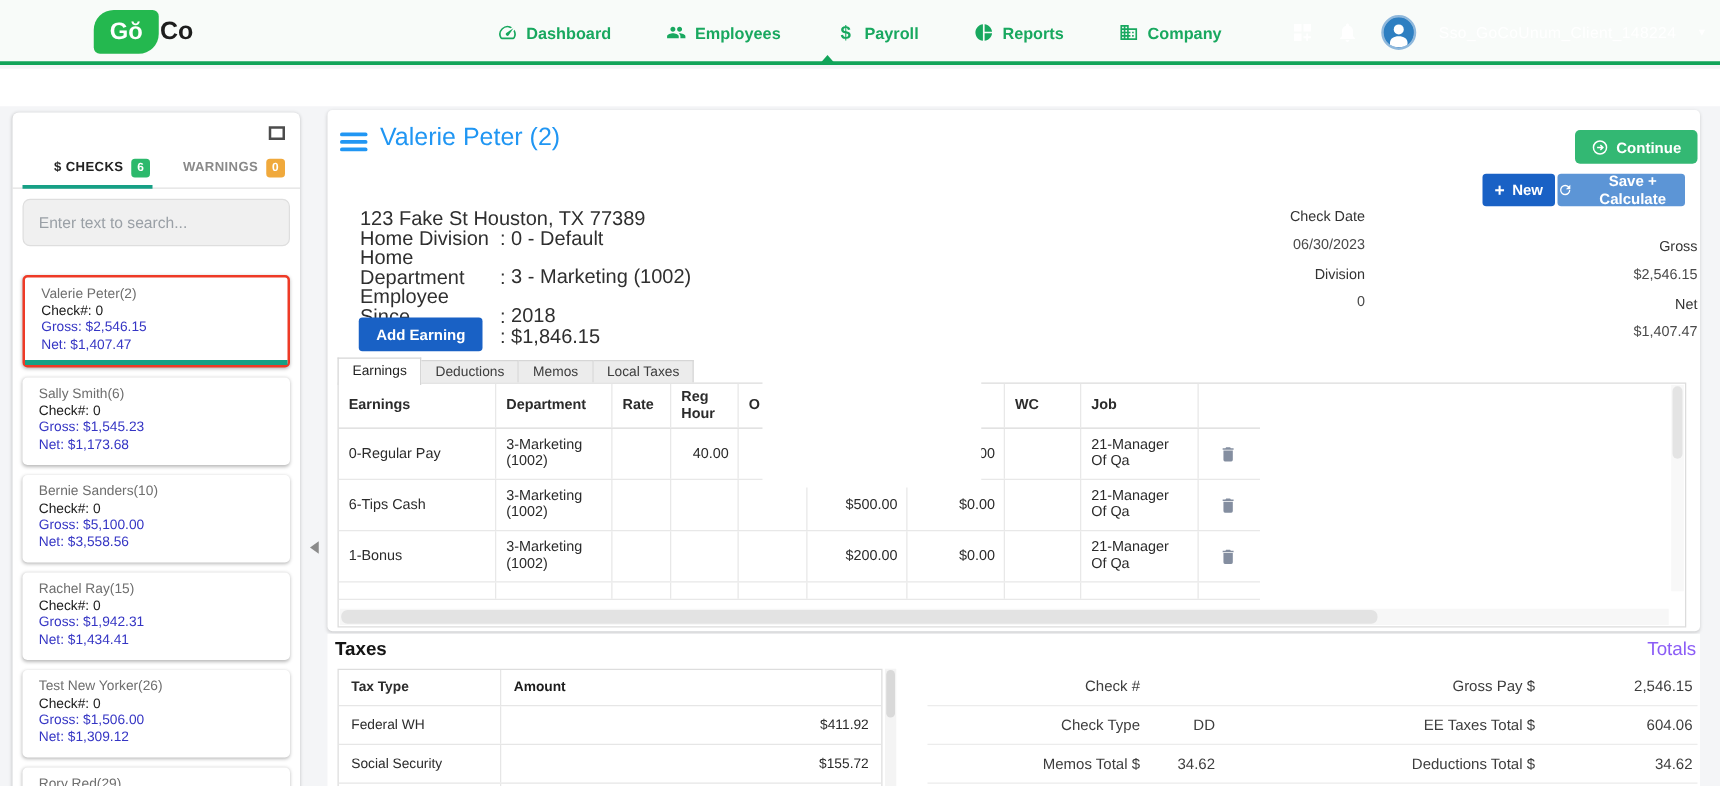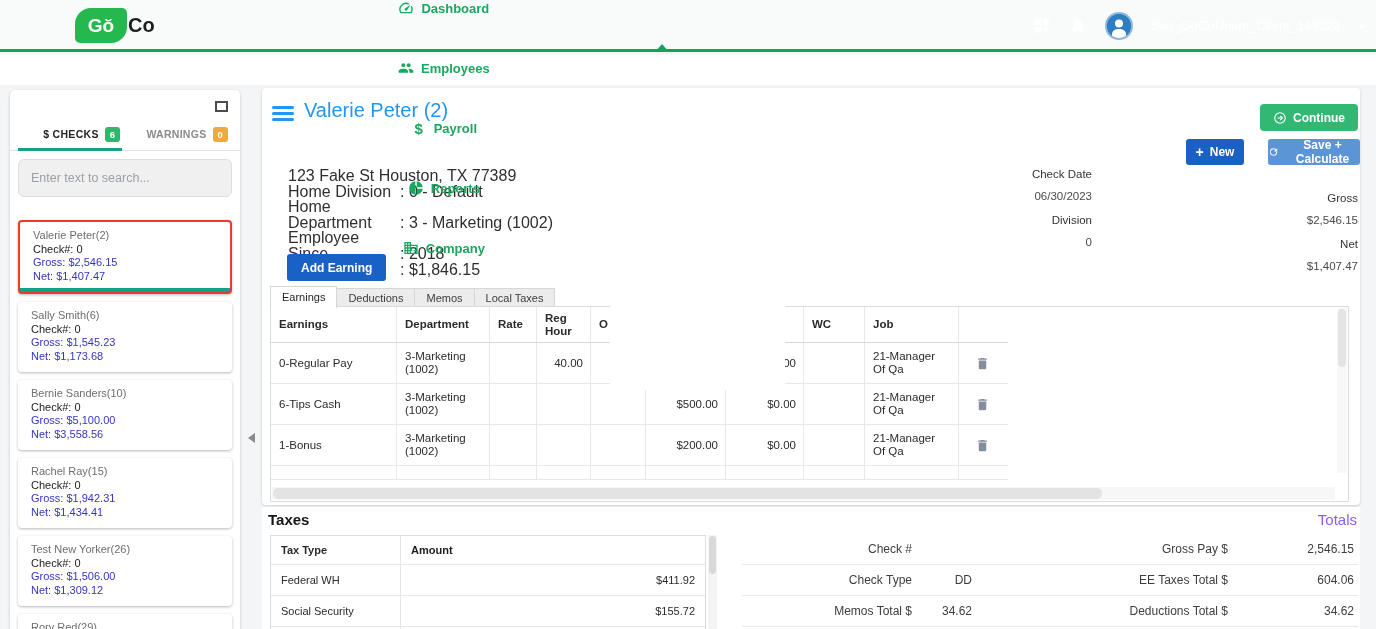--- a/index.html
+++ b/index.html
@@ -8,21 +8,21 @@
             background:#f4f5f7; font-family:"Liberation Sans", sans-serif; }
 
   
   .header { position:absolute; left:0; top:0; width:1376px; height:52px;
             background:#f8fbf9; border-bottom:3px solid #12a45a; z-index:20; }
   .logo { position:absolute; left:75px; top:8px; display:flex; align-items:center; cursor:pointer; }
   .logo-shape { width:52px; height:35px; background:#24b84f; border-radius:16px 5px 16px 5px;
                 display:flex; align-items:center; justify-content:center;
                 color:#fff; font-size:19px; font-weight:bold; }
   .logo-co { color:#1d1d1d; font-size:20px; font-weight:bold; margin-left:1px; }
-  .nav { position:absolute; left:398px; top:0; height:52px; display:flex; align-items:center; gap:44px;flex-direction:column; }
+  .nav { position:absolute; left:398px; top:0; height:52px; display:flex; align-items:center; gap:44px; }
   .nav-item { display:flex; align-items:center; gap:7px; color:#18a85f; font-size:13px;
               font-weight:bold; text-decoration:none; cursor:pointer; }
   .nicon { display:flex; width:16px; height:16px; align-items:center; justify-content:center; }
   .nicon svg { width:16px; height:16px; fill:#18a85f; }
   .nicon-dollar { font-size:15px; font-weight:bold; }
   .nav-caret { position:absolute; left:655px; bottom:-3px; width:0; height:0; z-index:21;
                border-left:7px solid transparent; border-right:7px solid transparent;
                border-bottom:8px solid #12a45a; }
   .hdr-right { position:absolute; right:12px; top:0; height:52px; display:flex;
                align-items:center; gap:18px; color:#fff; }
@@ -72,21 +72,21 @@
   .burger { position:absolute; left:10px; top:18px; width:22px; cursor:pointer; }
   .burger i { display:block; height:3px; background:#2196f3; border-radius:2px; margin-bottom:3px; }
   .title { position:absolute; left:42px; top:11px; font-size:20px; font-weight:normal; color:#2096f3; }
   .btn { display:flex; align-items:center; justify-content:center; gap:6px; color:#fff;
          font-size:12px; font-weight:bold; border:none; border-radius:4px; cursor:pointer;
          font-family:"Liberation Sans", sans-serif; }
   .btn svg { width:14px; height:14px; }
   .btn-continue { position:absolute; right:2px; top:16px; height:27px; padding:0 13px; background:#33b873; }
   .btn-new { position:absolute; right:116px; top:51px; height:26px; width:58px; background:#1961c5; border-radius:3px; }
   .btn-new .plus { font-size:14px; font-weight:bold; }
-  .btn-save { position:absolute; right:0px; top:51px; height:26px; width:92px; background:#5c95d6; border-radius:3px; }
+  .btn-save { position:absolute; right:12px; top:51px; height:26px; width:102px; background:#5c95d6; border-radius:3px; }
   .emp-info { position:absolute; left:26px; top:80px; font-size:16px; line-height:15.6px; color:#2f2f2f; }
   .ilbl { display:inline-block; width:112px; }
   .ival::before { content:": "; }
   .sum { position:absolute; top:80px; text-align:right; font-size:11.5px; }
   .sumA { left:690px; width:140px; }
   .sumB { left:850px; width:246px;margin-top:24px; }
   .slbl { color:#333; height:22px; }
   .sval { color:#4a4a4a; height:24px; }
   .btn-add { position:absolute; left:25px; top:166px; height:27px; padding:0 14px; background:#1961c5; border-radius:3px; }
   .tabs { position:absolute; left:8px; top:198px; display:flex; align-items:flex-end; }

